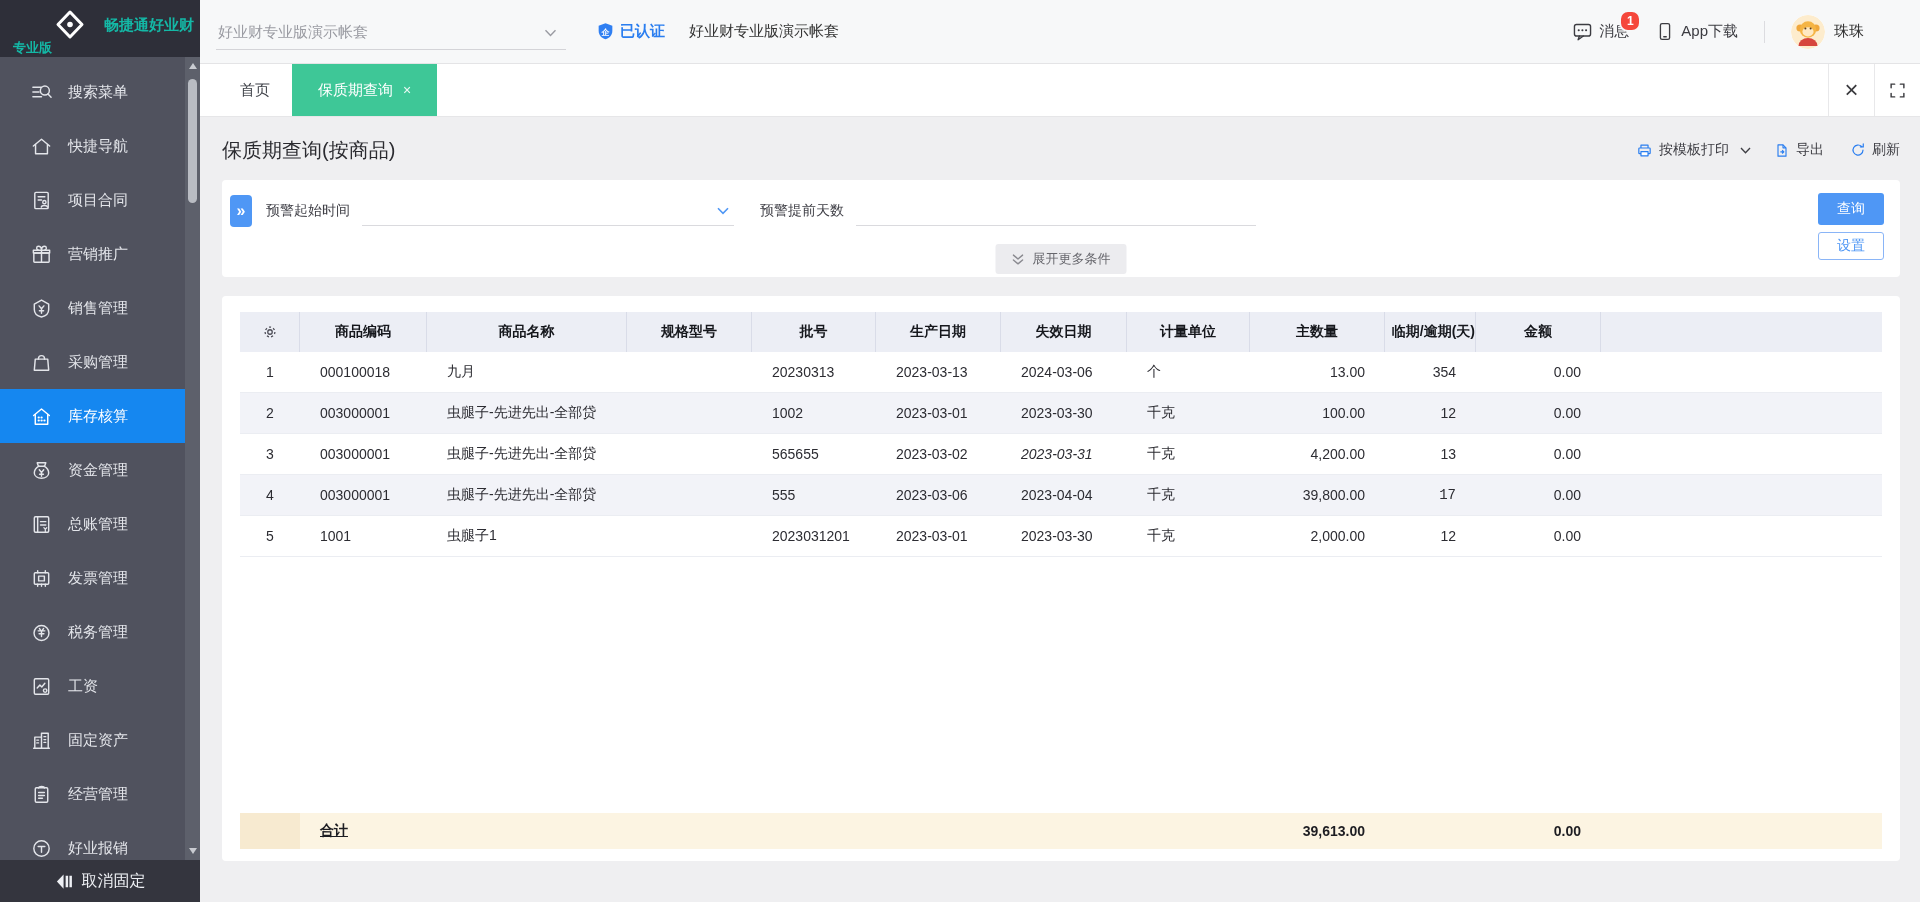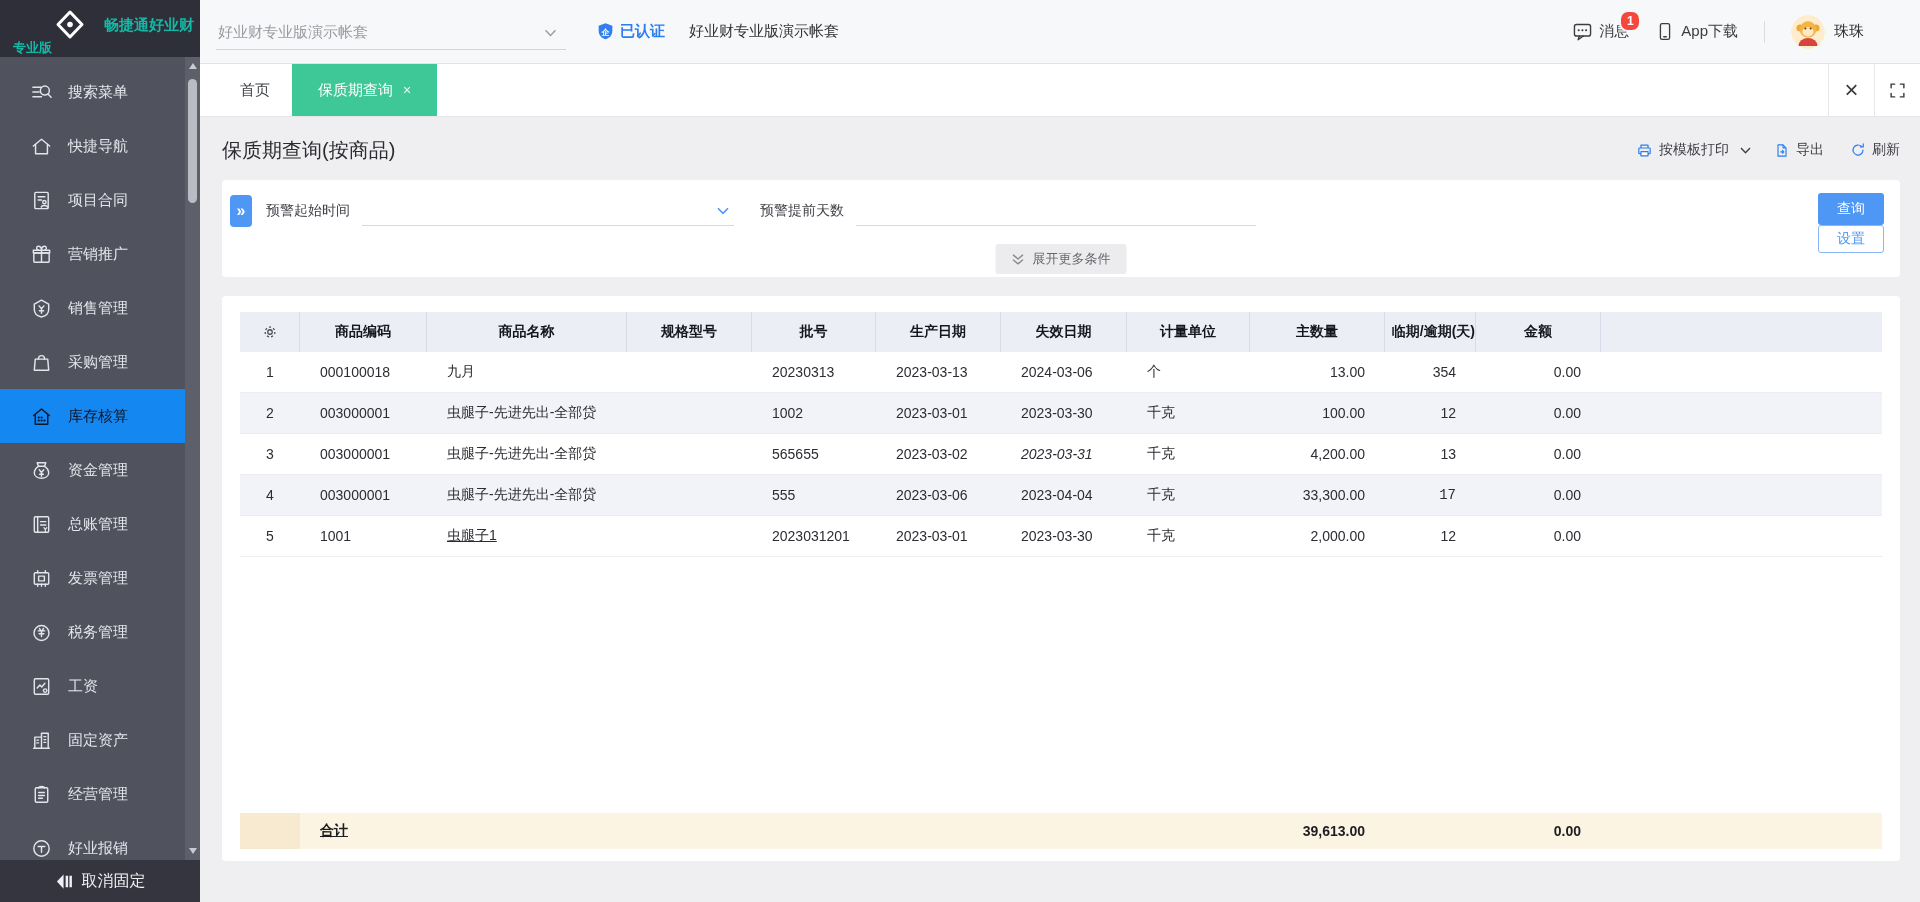--- a/index.html
+++ b/index.html
@@ -12,21 +12,21 @@
 
   
   .sidebar{width:200px;flex:0 0 200px;background:#50525e;display:flex;flex-direction:column;position:relative}
   .logo-block{height:57px;flex:0 0 57px;background:#2e2f39;color:#14b8a6;position:relative}
   .logo-icon{position:absolute;left:52px;top:8px;width:36px;height:36px}
   .logo-title{position:absolute;left:104px;top:16px;font-size:15px;font-weight:bold;white-space:nowrap}
   .logo-sub{position:absolute;left:13px;top:39px;font-size:13px;font-weight:bold}
   .menu{position:relative;flex:1;overflow:hidden}
   .menu-list{padding-top:8px}
   .menu-item{height:54px;display:flex;align-items:center;padding-left:30px;gap:15px;color:#e3e5ea;font-size:15px;cursor:pointer}
-  .menu-item.active{background:#1587f0;color:#0f172a}
+  .menu-item.active{background:#1587f0;color:#ffffff}
   .mi-icon{width:23px;height:23px;flex:0 0 23px}
   .mi-label{white-space:nowrap}
   .sb-scroll{position:absolute;top:0;right:0;bottom:0;width:15px;background:#5d606b}
   .sb-thumb{position:absolute;left:3px;top:22px;width:9px;height:124px;border-radius:5px;background:#b9bcc3}
   .sb-btn{position:absolute;left:0;width:15px;height:16px;display:flex;align-items:center;justify-content:center}
   .sb-up{top:1px}.sb-down{bottom:1px}
   .tri-up{width:0;height:0;border-left:4px solid transparent;border-right:4px solid transparent;border-bottom:6px solid #c9cbd1}
   .tri-down{width:0;height:0;border-left:4px solid transparent;border-right:4px solid transparent;border-top:6px solid #c9cbd1}
   .unpin-bar{height:42px;flex:0 0 42px;background:#34353e;color:#eef0f4;display:flex;align-items:center;justify-content:center;gap:8px;font-size:16px;cursor:pointer}
 
@@ -64,21 +64,21 @@
   
   .filter-panel{position:relative;background:#fff;border-radius:4px;height:97px;box-sizing:border-box}
   .filter-row{display:flex;align-items:center;padding:15px 16px 0 8px}
   .f-tag{width:22px;height:32px;background:#4f97f5;border-radius:4px;color:#fff;display:flex;align-items:center;justify-content:center;font-size:16px;font-weight:bold;cursor:pointer;flex:0 0 22px}
   .f-field{display:flex;align-items:center;margin-left:14px}
   .f-field + .f-field{margin-left:26px}
   .f-lbl{font-size:14px;color:#3f3f46;margin-right:12px;white-space:nowrap}
   .f-inp{position:relative;border-bottom:1px solid #dadade;height:30px;box-sizing:border-box;cursor:text}
   .w1{width:372px}.w2{width:268px}.w3{width:400px}
   .f-chev{position:absolute;right:4px;top:10px;width:14px;height:10px;cursor:pointer}
-  .f-buttons{position:absolute;top:13px;right:16px;display:flex;flex-direction:column;gap:0;width:66px}
+  .f-buttons{position:absolute;top:13px;right:16px;display:flex;flex-direction:column;gap:7px;width:66px}
   .btn-primary{height:32px;background:#4f97f5;color:#fff;border:none;border-radius:3px;font-size:14px;cursor:pointer;font-family:inherit}
   .btn-ghost{height:28px;background:#fff;color:#4f97f5;border:1px solid #8ab5f7;border-radius:3px;font-size:14px;cursor:pointer;font-family:inherit}
   .expand-pill{position:absolute;left:50%;transform:translateX(-50%);bottom:3px;background:#ececef;color:#67676d;font-size:13px;padding:6px 16px;border-radius:3px;display:flex;align-items:center;gap:8px;cursor:pointer;white-space:nowrap}
 
   
   .table-panel{margin-top:19px;background:#fff;border-radius:4px;height:565px;box-sizing:border-box;padding:16px 18px 12px;display:flex;flex-direction:column}
   .grid{display:flex;flex-direction:column;flex:1;min-height:0}
   .g-head{display:flex;height:40px;flex:0 0 40px;background:#eceef5}
   .g-hcell{display:flex;align-items:center;justify-content:center;font-weight:bold;font-size:14px;color:#15171c;border-right:1px solid #d9dce8;box-sizing:border-box;overflow:hidden;white-space:nowrap;flex-shrink:0}
   .g-hcell:last-child{border-right:none}
@@ -474,29 +474,29 @@
               </div>
               <div class="g-row even">
                 <div class="g-cell ac" style="width: 60px;">4</div>
                 <div class="g-cell al" style="width: 127px;">003000001</div>
                 <div class="g-cell al" style="width: 200px;">虫腿子-先进先出-全部贷</div>
                 <div class="g-cell al" style="width: 125px;"></div>
                 <div class="g-cell al" style="width: 124px;">555</div>
                 <div class="g-cell al" style="width: 125px;">2023-03-06</div>
                 <div class="g-cell al" style="width: 126px;">2023-04-04</div>
                 <div class="g-cell al" style="width: 123px;">千克</div>
-                <div class="g-cell ar" style="width: 135px;">33,300.00</div>
+                <div class="g-cell ar" style="width: 135px;">39,800.00</div>
                 <div class="g-cell ar" style="width: 91px; font-family: Liberation Mono, monospace;">17</div>
                 <div class="g-cell ar" style="width: 125px;">0.00</div>
                 <div class="g-cell al" style="flex: 1 1 0%;"></div>
               </div>
               <div class="g-row">
                 <div class="g-cell ac" style="width: 60px;">5</div>
                 <div class="g-cell al" style="width: 127px;">1001</div>
-                <div class="g-cell al" style="width: 200px; text-decoration: underline;">虫腿子1</div>
+                <div class="g-cell al" style="width: 200px;">虫腿子1</div>
                 <div class="g-cell al" style="width: 125px;"></div>
                 <div class="g-cell al" style="width: 124px;">2023031201</div>
                 <div class="g-cell al" style="width: 125px;">2023-03-01</div>
                 <div class="g-cell al" style="width: 126px;">2023-03-30</div>
                 <div class="g-cell al" style="width: 123px;">千克</div>
                 <div class="g-cell ar" style="width: 135px;">2,000.00</div>
                 <div class="g-cell ar" style="width: 91px;">12</div>
                 <div class="g-cell ar" style="width: 125px;">0.00</div>
                 <div class="g-cell al" style="flex: 1 1 0%;"></div>
               </div>

